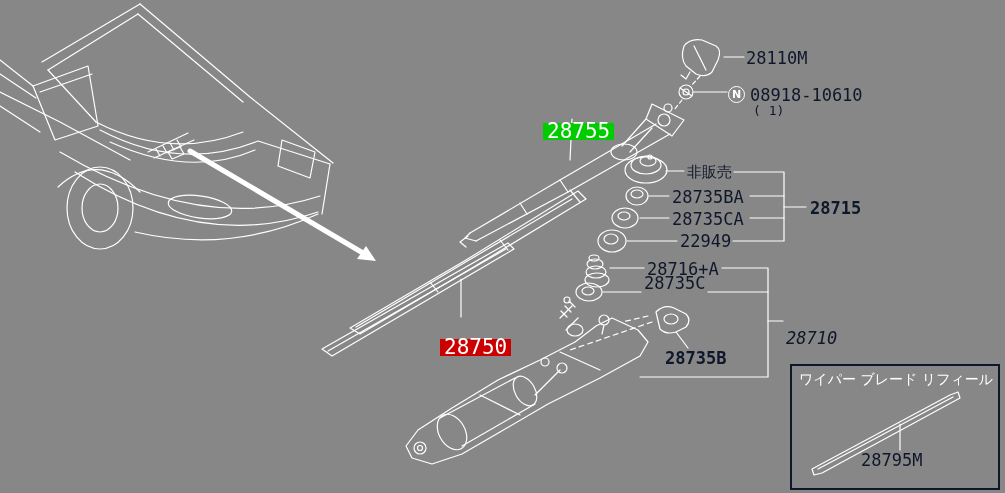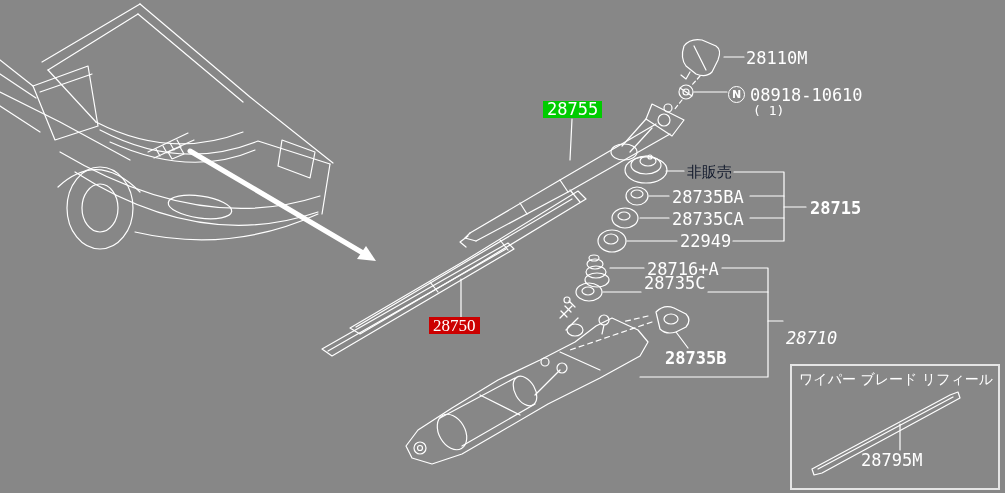--- a/index.html
+++ b/index.html
@@ -3,45 +3,45 @@
 <meta charset="utf-8">
 <style>
   html,body{margin:0;padding:0;}
   .stage{
     position:relative;width:1005px;height:493px;overflow:hidden;
     background:#878787;
     font-family:"DejaVu Sans", sans-serif;
   }
   .stage svg{position:absolute;left:0;top:0;}
   .lbl{
-    position:absolute;color:#ffffff;
+    position:absolute;color:#0f172a;
     font-family:"DejaVu Sans Mono", monospace;
     font-size:17px;line-height:17px;white-space:pre;letter-spacing:0px;
   }
   .lbl-jp{
     position:absolute;color:#0f172a;
     font-family:"DejaVu Sans", sans-serif;
     font-size:15px;line-height:16px;white-space:pre;
   }
   .qty{font-size:13px;line-height:13px;}
   .hl{
     position:absolute;color:#ffffff;
     font-family:"DejaVu Sans Mono", monospace;
-    font-size:17px;line-height:17px;padding:0 4px;white-space:pre;
+    font-size:21px;line-height:17px;padding:0 4px;white-space:pre;margin-top:22px;
   }
   .hl-green{background:#00cc00;}
   .hl-red{background:#cc0000;}
   .ncircle{
     position:absolute;width:15px;height:15px;border:1.5px solid #fff;border-radius:50%;
     color:#fff;font-family:"DejaVu Sans", sans-serif;font-size:11px;font-weight:bold;
     display:flex;align-items:center;justify-content:center;line-height:15px;
   }
   .inset{
     position:absolute;left:790px;top:364px;width:206px;height:122px;
-    border:2px solid #e5e5e5;background:transparent;
+    border:2px solid #0f172a;background:transparent;
   }
   .inset-title{
     position:absolute;left:7px;top:5px;color:#fff;
     font-family:"DejaVu Sans", sans-serif;font-size:14px;white-space:pre;
   }
 </style>
 </head>
 <body>
 
 <div class="stage">
@@ -227,20 +227,20 @@
   <div class="lbl" style="left:672px;top:211px;">28735CA</div>
   <div class="lbl" style="left:680px;top:233px;">22949</div>
   <div class="lbl" style="left:810px;top:200px;font-weight:bold;">28715</div>
 
   <div class="lbl" style="left:647px;top:261px;">28716+A</div>
   <div class="lbl" style="left:644px;top:275px;">28735C</div>
   <div class="lbl" style="left:786px;top:330px;font-style:italic;">28710</div>
   <div class="lbl" style="left:665px;top:350px;font-weight:bold;">28735B</div>
 
   <div class="hl hl-green" style="left:543px;top:101px;">28755</div>
-  <div class="hl hl-red" style="left:429px;top:317px;font-family:Liberation Serif, serif;">28750</div>
+  <div class="hl hl-red" style="left:440px;top:317px;">28750</div>
 
   <div class="inset">
     <div class="inset-title">ワイパー ブレード リフィール</div>
   </div>
   <div class="lbl" style="left:861px;top:452px;">28795M</div>
 
 </div>
 
 </body></html>

